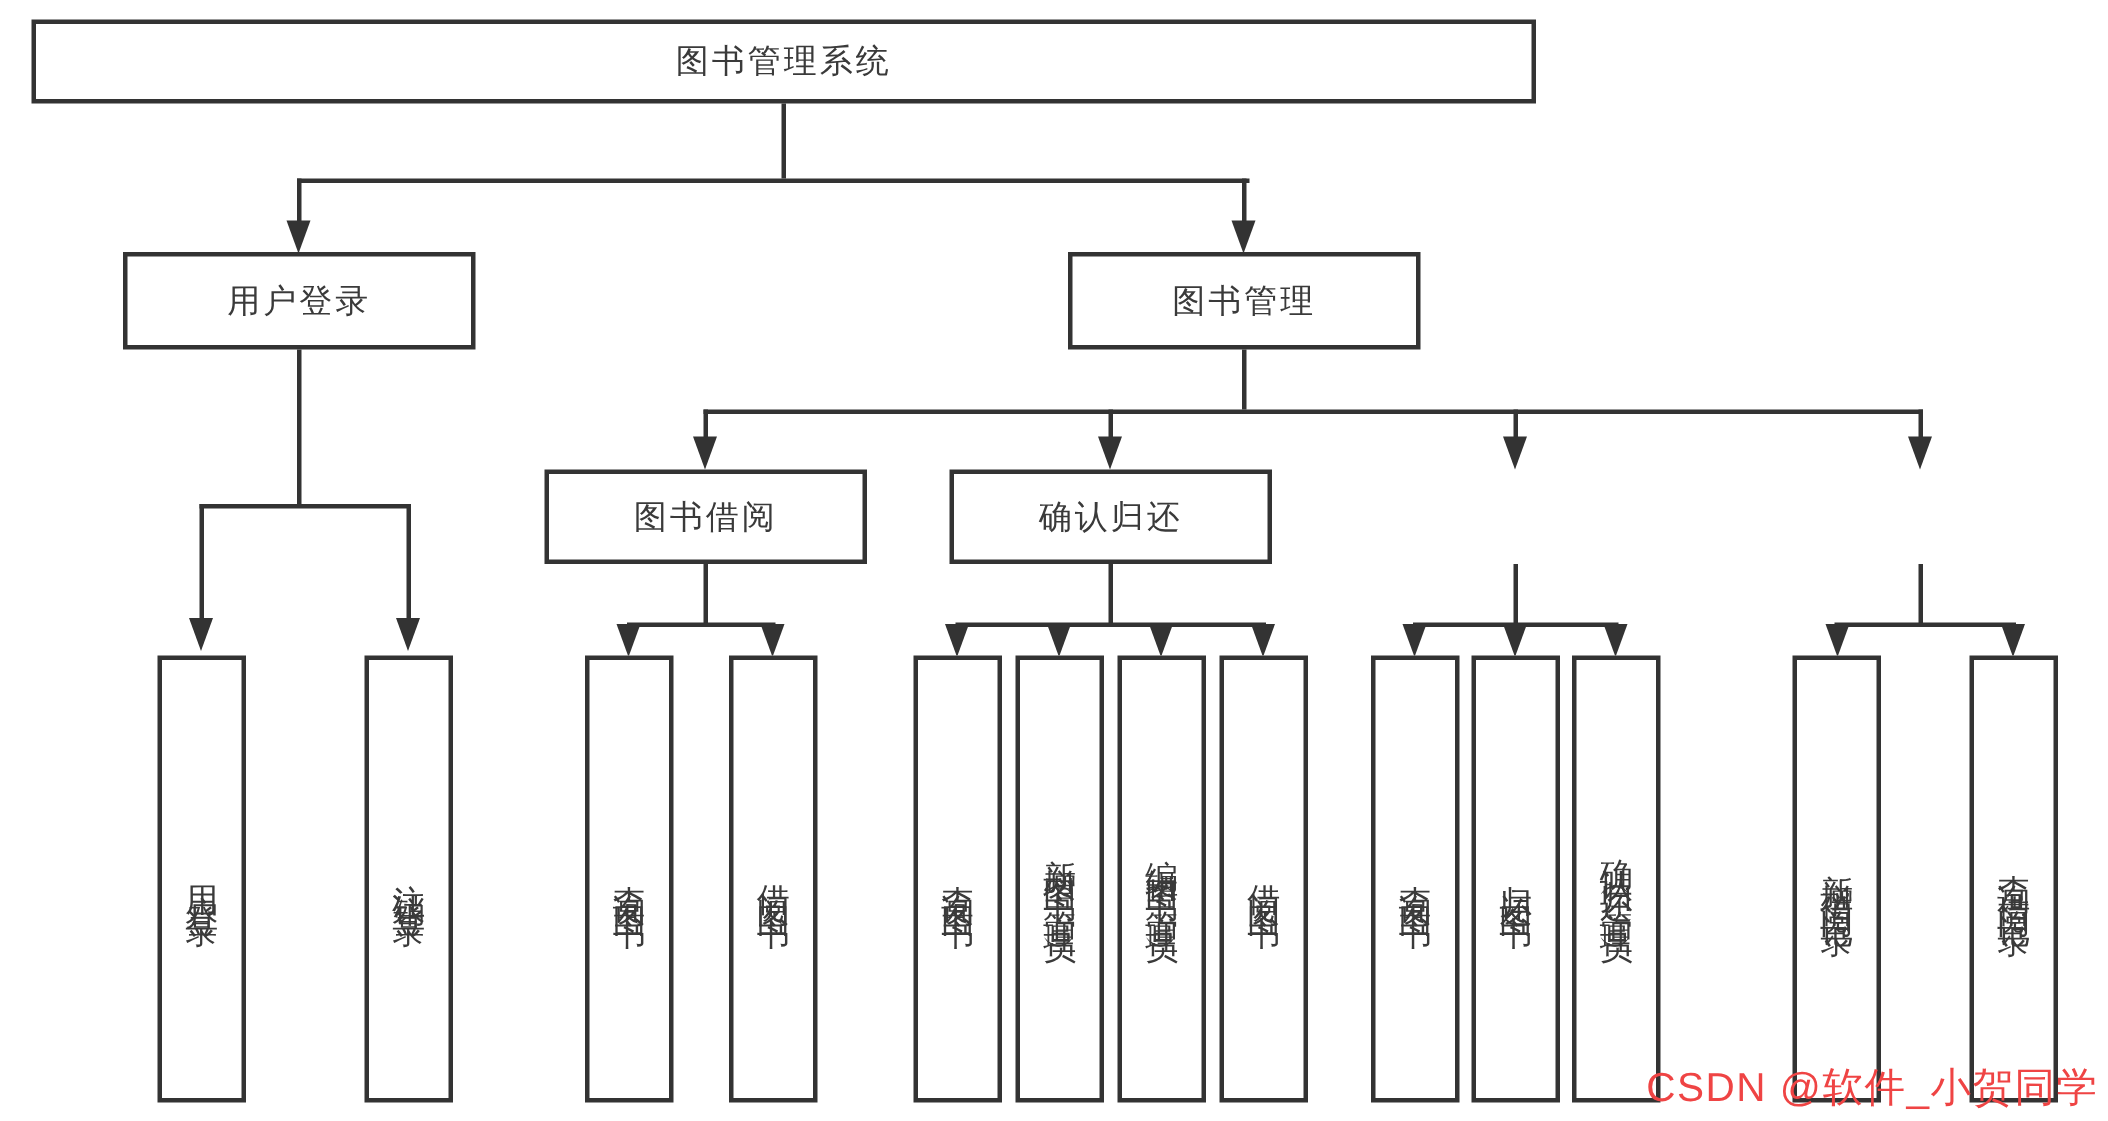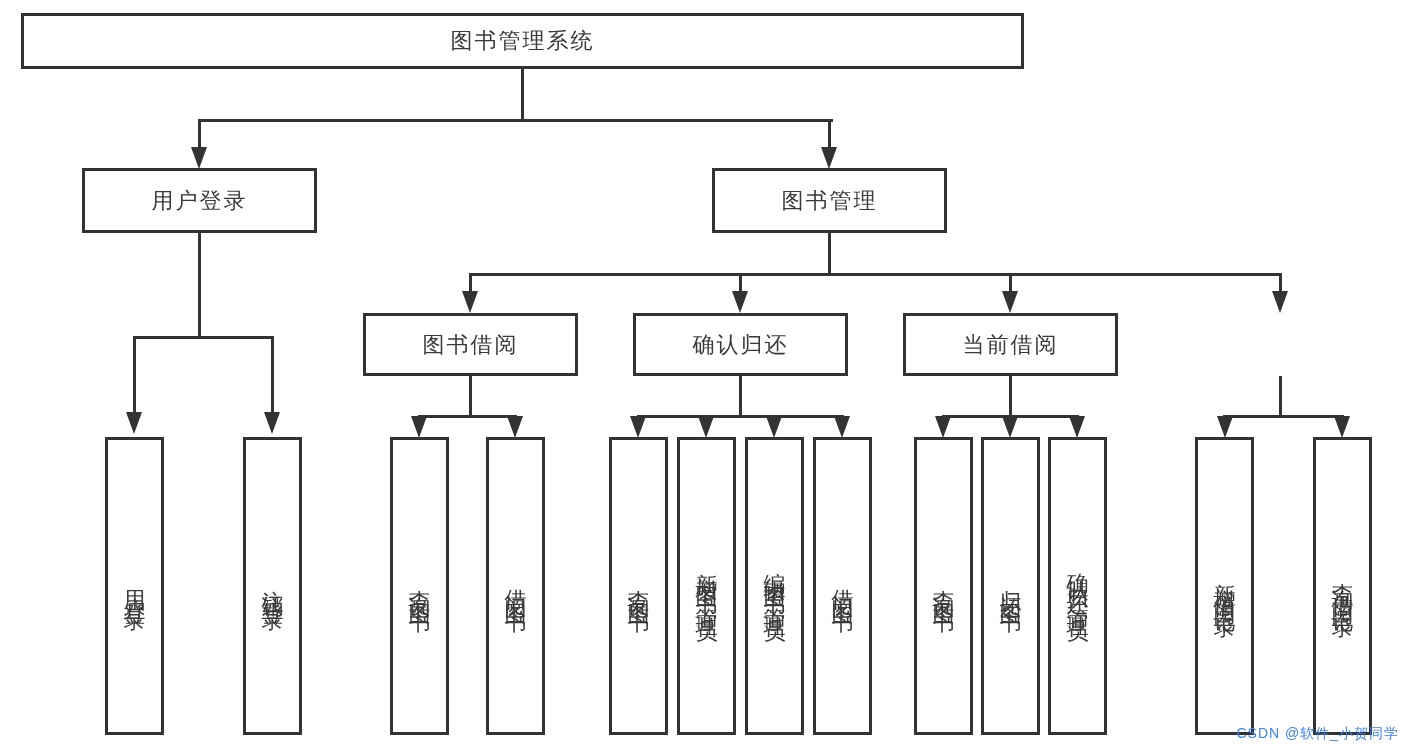--- a/index.html
+++ b/index.html
@@ -40,23 +40,23 @@
   .hline { position: absolute; height: 3px; background: #333333; }
   .arrow {
     position: absolute; width: 0; height: 0;
     border-left: 8px solid transparent;
     border-right: 8px solid transparent;
     border-top: 22px solid #333333;
   }
   .watermark {
     position: absolute;
     right: 6px; bottom: 4px;
-    font-size: 14px;
+    font-size: 27px;
     letter-spacing: 1px;
-    color: #3b82f6;
+    color: #ef4444;
     white-space: nowrap;
   }
 </style>
 </head>
 <body>
 
 <div id="canvas">
 
   <div class="box" style="left:21px; top:13px; width:1003px; height:56px;">
     <span class="h-label">图书管理系统</span>
@@ -93,23 +93,20 @@
   <div class="vline" style="left:1009px; top:273px; height:20px;"></div>
   <div class="arrow" style="left:1002px; top:291px;"></div>
   <div class="vline" style="left:1279px; top:273px; height:20px;"></div>
   <div class="arrow" style="left:1272px; top:291px;"></div>
 
   <div class="box" style="left:363px; top:313px; width:215px; height:63px;">
     <span class="h-label">图书借阅</span>
   </div>
   <div class="box" style="left:633px; top:313px; width:215px; height:63px;">
     <span class="h-label">确认归还</span>
-  </div>
-  <div class="box" style="left:903px; top:313px; width:215px; height:63px;">
-    <span class="h-label">当前借阅</span>
   </div>
 
   <div class="vline" style="left:469px; top:376px; height:41px;"></div>
   <div class="hline" style="left:418px; top:415px; width:99px;"></div>
   <div class="arrow" style="left:411px; top:416px;"></div>
   <div class="arrow" style="left:507px; top:416px;"></div>
 
   <div class="vline" style="left:739px; top:376px; height:41px;"></div>
   <div class="hline" style="left:637px; top:415px; width:207px;"></div>
   <div class="arrow" style="left:630px; top:416px;"></div>

